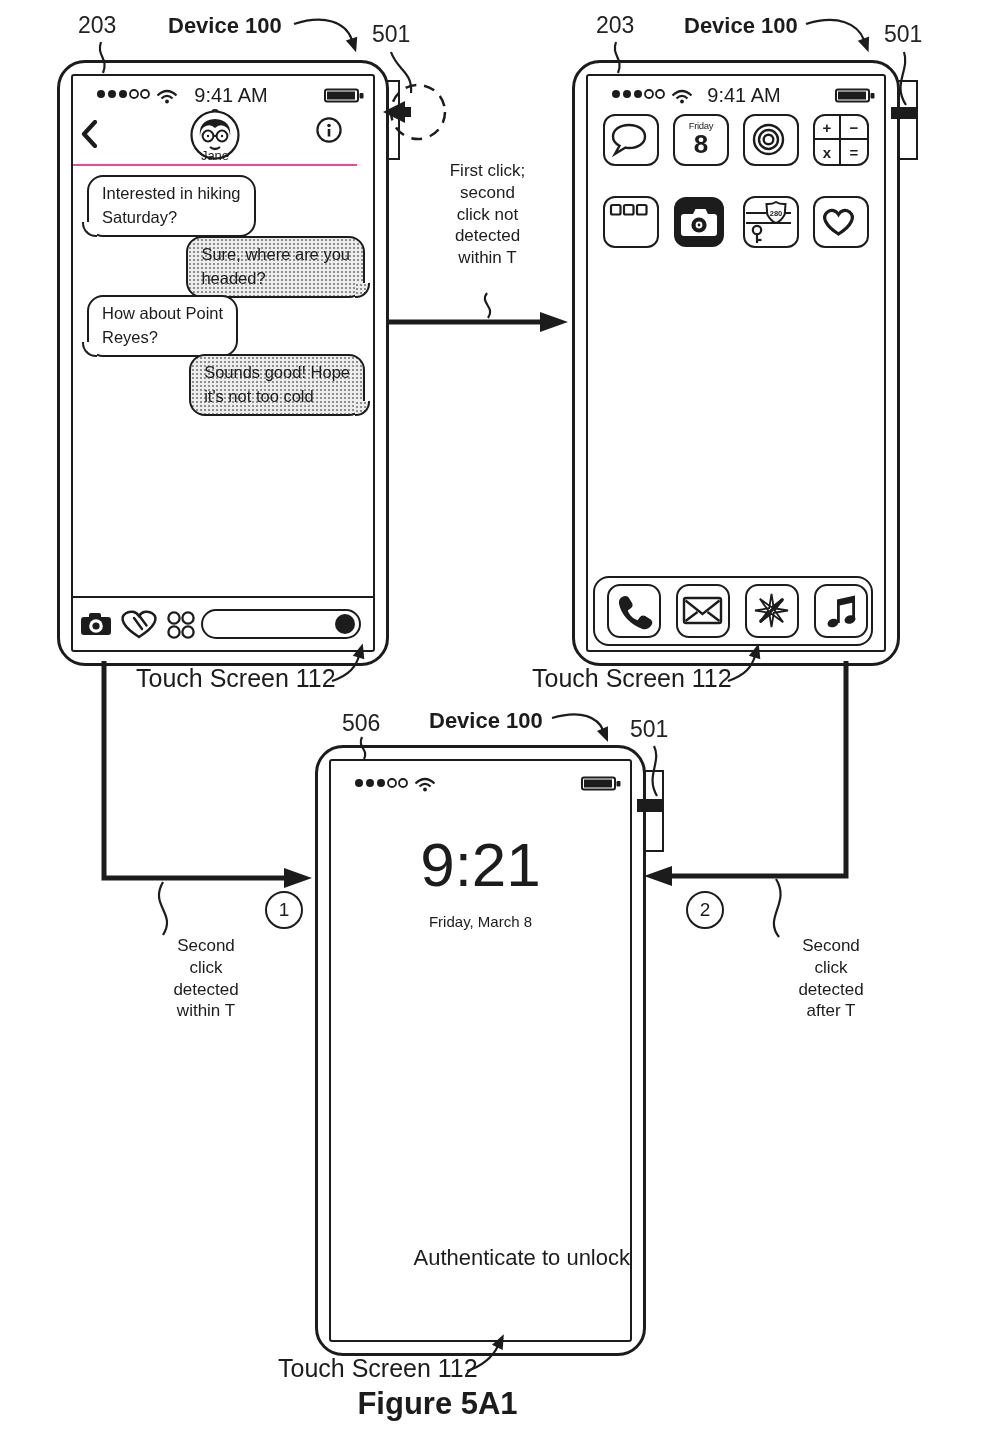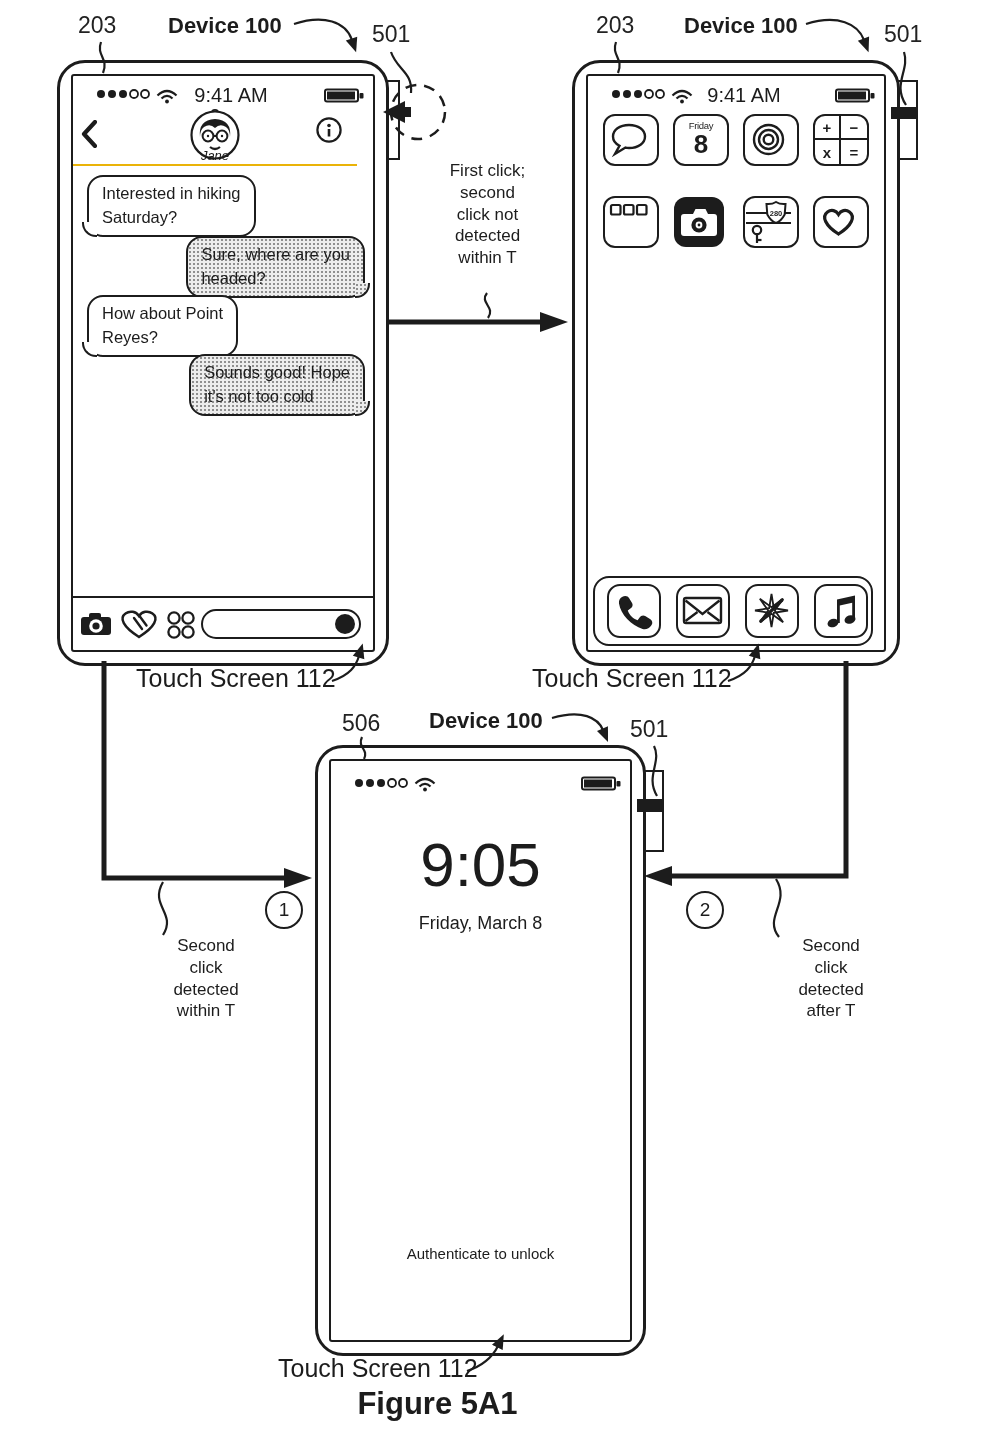--- a/index.html
+++ b/index.html
@@ -18,21 +18,21 @@
   .screen{position:absolute;left:11px;top:11px;right:11px;bottom:11px;border:2.5px solid #1c1c1c;
           border-radius:3px;background:#fff;}
   .sidebtn{position:absolute;background:#fff;border:2.5px solid #1c1c1c;z-index:0;}
   
   .statusbar{position:absolute;top:0;left:16px;right:0;height:38px;}
   .sb-dots{position:absolute;left:7px;top:13px;}
   .sb-wifi{position:absolute;left:66px;top:11px;}
   .sb-time{position:absolute;left:0;right:0;top:8px;text-align:center;font-size:20px;}
   .sb-batt{position:absolute;right:7px;top:10px;}
   
-  .msg-header{position:absolute;top:38px;left:0;right:16px;height:50px;border-bottom:2px solid #eab308;font-style:italic;}
+  .msg-header{position:absolute;top:38px;left:0;right:16px;height:50px;border-bottom:2px solid #ec4899;}
   .back-chevron{position:absolute;left:8px;top:6px;}
   .avatar{position:absolute;left:50%;top:-9px;margin-left:-28px;}
   .contact-name{position:absolute;left:0;right:0;top:34px;text-align:center;font-size:13px;}
   .info-btn{position:absolute;right:14px;top:2px;}
   .msg{position:absolute;font-size:16.5px;line-height:1.45;padding:5px 13px;border:2px solid #1c1c1c;
        border-radius:16px;white-space:pre-line;background:#fff;}
   .msg::after{content:'';position:absolute;width:13px;height:13px;background:#fff;bottom:-2px;
        border-bottom:2px solid #1c1c1c;}
   .received{left:14px;}
   .received::after{left:-7px;border-left:2px solid #1c1c1c;border-radius:0 0 0 14px;}
@@ -56,22 +56,22 @@
   .calcgrid span{display:flex;align-items:center;justify-content:center;font-size:15px;font-weight:bold;}
   .calcgrid span:nth-child(1){border-right:2px solid #1c1c1c;border-bottom:2px solid #1c1c1c;}
   .calcgrid span:nth-child(2){border-bottom:2px solid #1c1c1c;}
   .calcgrid span:nth-child(3){border-right:2px solid #1c1c1c;}
   .dock{position:absolute;left:5px;bottom:4px;width:280px;height:70px;border:2.5px solid #1c1c1c;
         border-radius:16px;box-sizing:border-box;}
   .dockicon{position:absolute;width:54px;height:54px;border:2.5px solid #1c1c1c;border-radius:13px;
             top:6px;background:#fff;box-sizing:border-box;}
   
   .lock-time{position:absolute;left:0;right:0;top:68px;text-align:center;font-size:62px;}
-  .lock-date{position:absolute;left:0;right:0;top:152px;text-align:center;font-size:18px;}
-  .lock-prompt{position:absolute;left:0;right:0;top:484px;text-align:center;font-size:15px;}
+  .lock-date{position:absolute;left:0;right:0;top:152px;text-align:center;font-size:15px;}
+  .lock-prompt{position:absolute;left:0;right:0;top:484px;text-align:right;font-size:22px;}
   
   .overlay{position:absolute;left:0;top:0;z-index:6;pointer-events:none;}
   svg .ink{stroke:#1c1c1c;fill:none;}
 </style>
 </head>
 <body>
 
 <div class="canvas">
 
   <div class="sidebtn" style="left:368px;top:80px;width:28px;height:76px;"></div>
@@ -283,21 +283,21 @@
           <path class="ink" d="M2.5 8.5 Q12 -0.5 21.5 8.5" stroke-width="2.2"></path>
           <path class="ink" d="M6.5 11.5 Q12 6 17.5 11.5" stroke-width="2.2"></path>
           <circle cx="12" cy="14.5" r="1.9" fill="#1c1c1c"></circle>
         </svg>
         <svg class="sb-batt" style="top:13px;" width="42" height="19">
           <rect x="1" y="3.5" width="33" height="12" rx="2" fill="#fff" stroke="#1c1c1c" stroke-width="2"></rect>
           <rect x="3" y="5.5" width="28" height="8" fill="#1c1c1c"></rect>
           <rect x="35.5" y="7" width="4" height="5.5" rx="1" fill="#1c1c1c"></rect>
         </svg>
       </div>
-      <div class="lock-time">9:05</div>
+      <div class="lock-time">9:21</div>
       <div class="lock-date">Friday, March 8</div>
       <div class="lock-prompt">Authenticate to unlock</div>
     </div>
   </div>
 
   <div class="ref" style="left:78px;top:12px;">203</div>
   <div class="devname" style="left:168px;top:13px;">Device 100</div>
   <div class="ref" style="left:372px;top:21px;">501</div>
 
   <div class="ref" style="left:596px;top:12px;">203</div>

